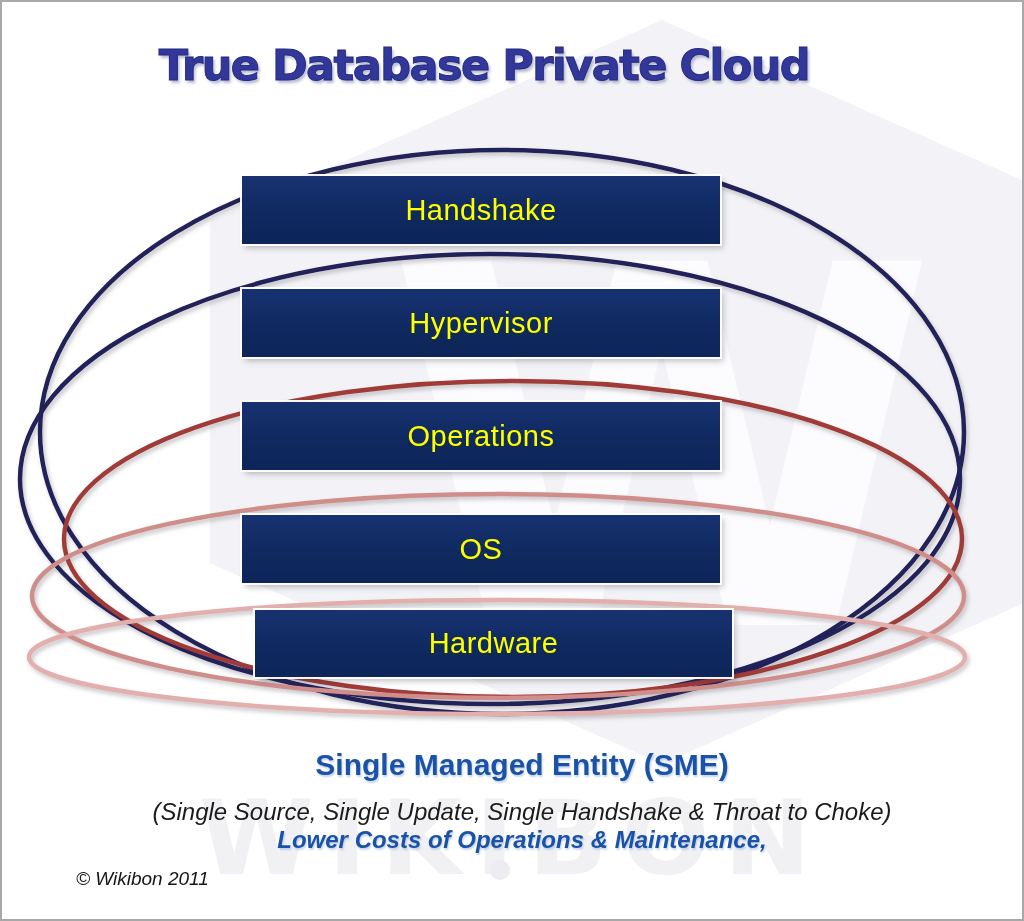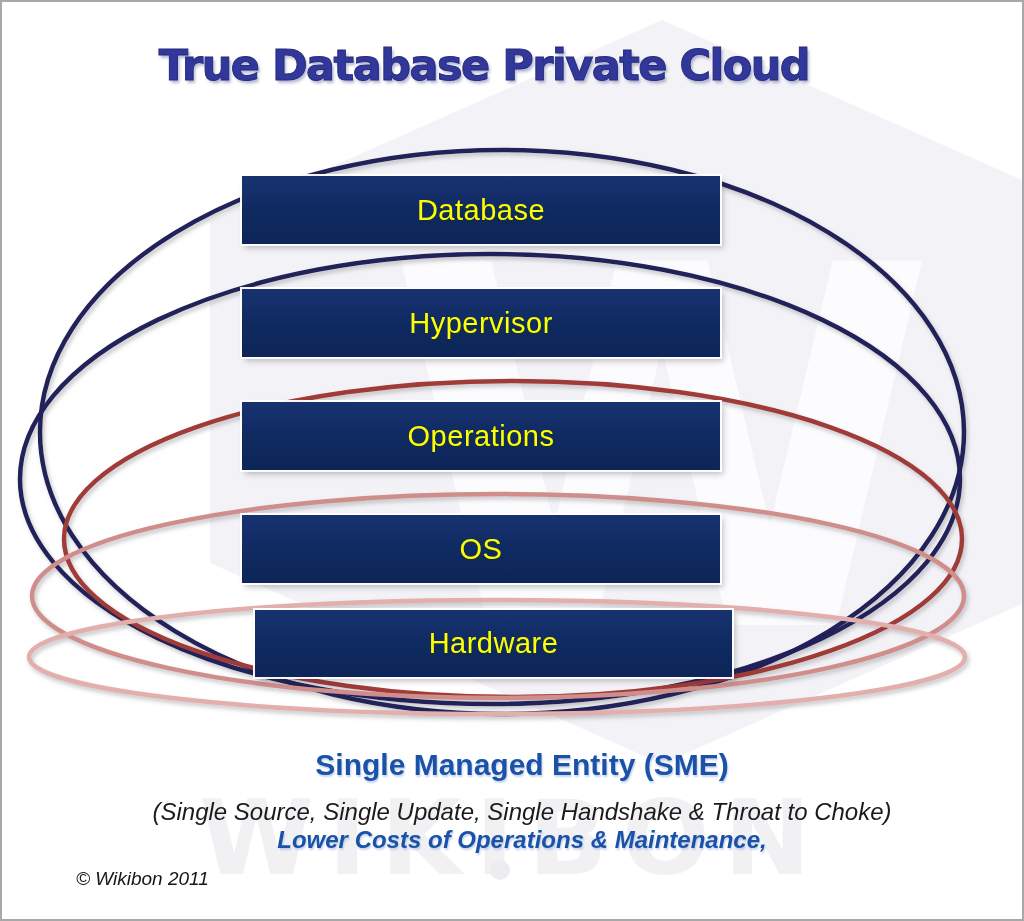--- a/index.html
+++ b/index.html
@@ -100,21 +100,21 @@
       <ellipse cx="488" cy="477" rx="470" ry="225" stroke="#23205a"></ellipse>
       <ellipse cx="511" cy="537" rx="449" ry="158" stroke="#a03b38"></ellipse>
       <ellipse cx="496" cy="594" rx="466" ry="102" stroke="#d08e8b"></ellipse>
       <ellipse cx="495" cy="655" rx="468" ry="57" stroke="#e2afac"></ellipse>
     </g>
   </svg>
 
   <h1 class="title">True Database Private Cloud</h1>
 
   <div class="layer l1">
-    <span>Database</span>
+    <span>Handshake</span>
   </div>
   <div class="layer l2">
     <span>Hypervisor</span>
   </div>
   <div class="layer l3">
     <span>Operations</span>
   </div>
   <div class="layer l4">
     <span>OS</span>
   </div>

